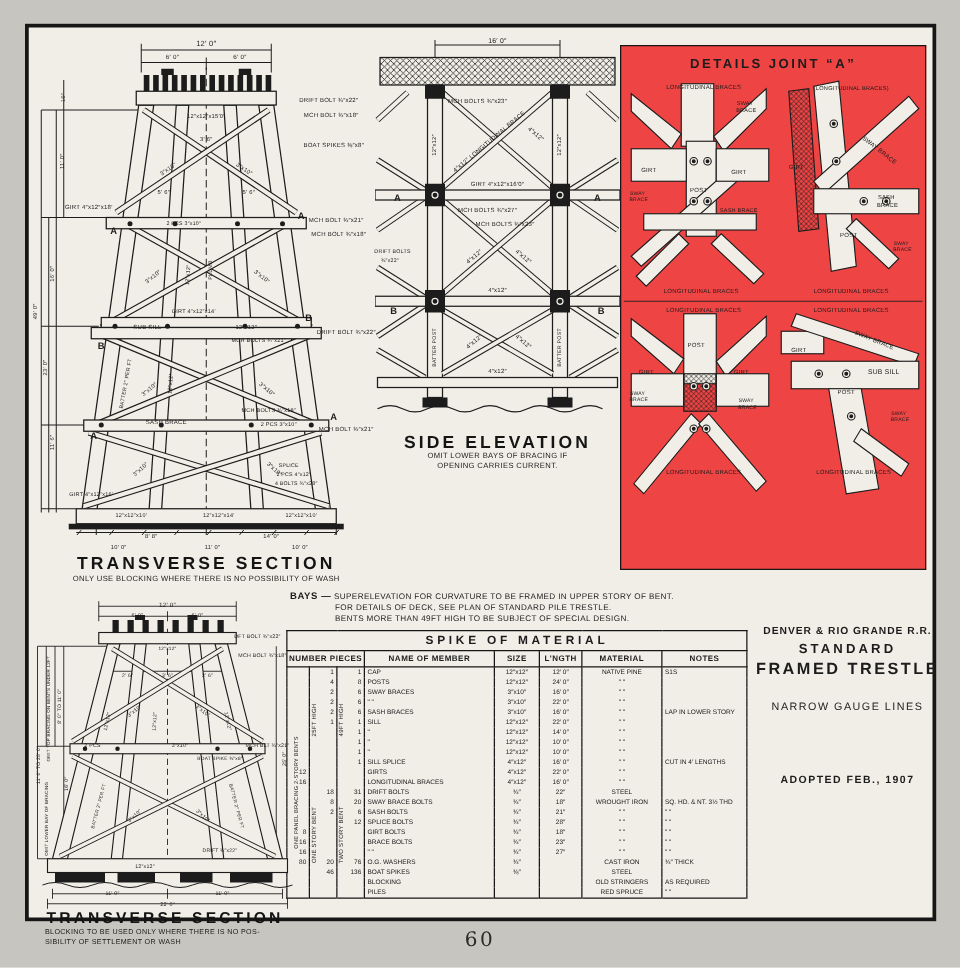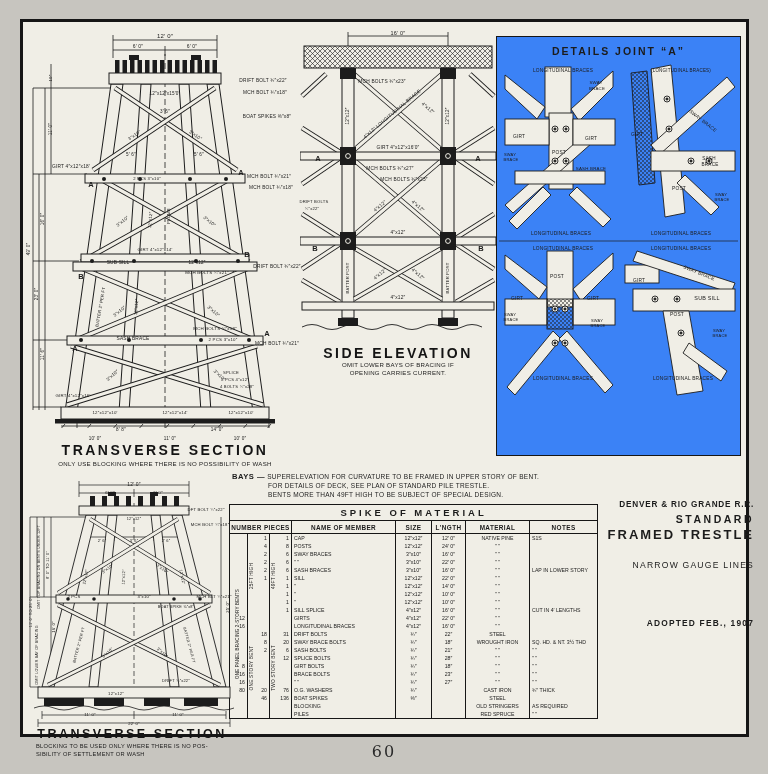--- a/index.html
+++ b/index.html
@@ -3,37 +3,37 @@
 <meta charset="utf-8">
 <style>
   *{margin:0;padding:0;box-sizing:border-box}
   html,body{width:768px;height:774px}
   body{background:#c7c5bf;font-family:"Liberation Sans",sans-serif;position:relative;overflow:hidden;color:#1c1c1c}
   .sheet{position:absolute;left:20px;top:19px;width:729px;height:718px;background:#f0eee6;border:3px solid #161616}
   .dwg{position:absolute}
   .lbl{position:absolute;white-space:nowrap;letter-spacing:.2px;color:#1c1c1c;line-height:1.05;text-align:center}
   .dwg-title{position:absolute;left:0;width:100%;text-align:center;font-weight:700;letter-spacing:2.5px;font-size:14px;color:#141414}
   .dwg-sub{position:absolute;left:0;width:100%;text-align:center;font-size:6.1px;letter-spacing:.3px}
-  .details-box{border:1.6px solid #161616;background:#3b82f6}
+  .details-box{border:1.6px solid #161616;background:#ef4444}
   .details-title{position:absolute;left:0;width:100%;text-align:center;font-weight:700;letter-spacing:2px;font-size:10.5px}
   .note{position:absolute;font-size:6.5px;letter-spacing:.3px;line-height:1.35}
   .note .np{font-size:7.6px;font-weight:700;letter-spacing:.5px}
   .note div{padding-left:36px}
   .note div:first-child{padding-left:0}
   .bom-wrap{position:absolute;width:368px}
   table.bom{border-collapse:collapse;table-layout:fixed;width:368px;font-size:5.2px;border:1.5px solid #161616;background:#f0eee6}
   .bom th{border:1px solid #161616;font-size:6.4px;letter-spacing:.4px;height:13px;font-weight:700}
   .bom th.bigt{font-size:9.5px;letter-spacing:3px;height:16px}
   .bom td{border-right:1px solid #161616;padding:0 2px;height:8px;line-height:8px;overflow:hidden;white-space:nowrap}
   .col-c1,.col-c2,.col-c3{text-align:right}
   .col-name{text-align:left;padding-left:3px}
   .col-size,.col-length,.col-material{text-align:center}
   .col-notes{text-align:left;padding-left:3px}
   .tblock{position:absolute;width:152px;text-align:center}
-  .tblock div{position:absolute;width:100%;text-align:right}
+  .tblock div{position:absolute;width:100%;text-align:center}
   .tb1{top:0;font-size:8.2px;letter-spacing:.8px;font-weight:600}
   .tb2{top:13px;font-size:10.5px;letter-spacing:2.5px;font-weight:700}
   .tb3{top:27px;font-size:13px;letter-spacing:2px;font-weight:700}
   .tb4{top:60px;font-size:8.6px;letter-spacing:1.2px;font-weight:400}
   .tb5{top:118px;font-size:8.4px;letter-spacing:1.2px;font-weight:700}
   .pageno{position:absolute;left:0;top:742px;width:768px;text-align:center;font-family:"DejaVu Serif",serif;font-size:16px;color:#2a2a2a;letter-spacing:2px}
   svg{display:block}
 </style>
 </head>
 <body>

